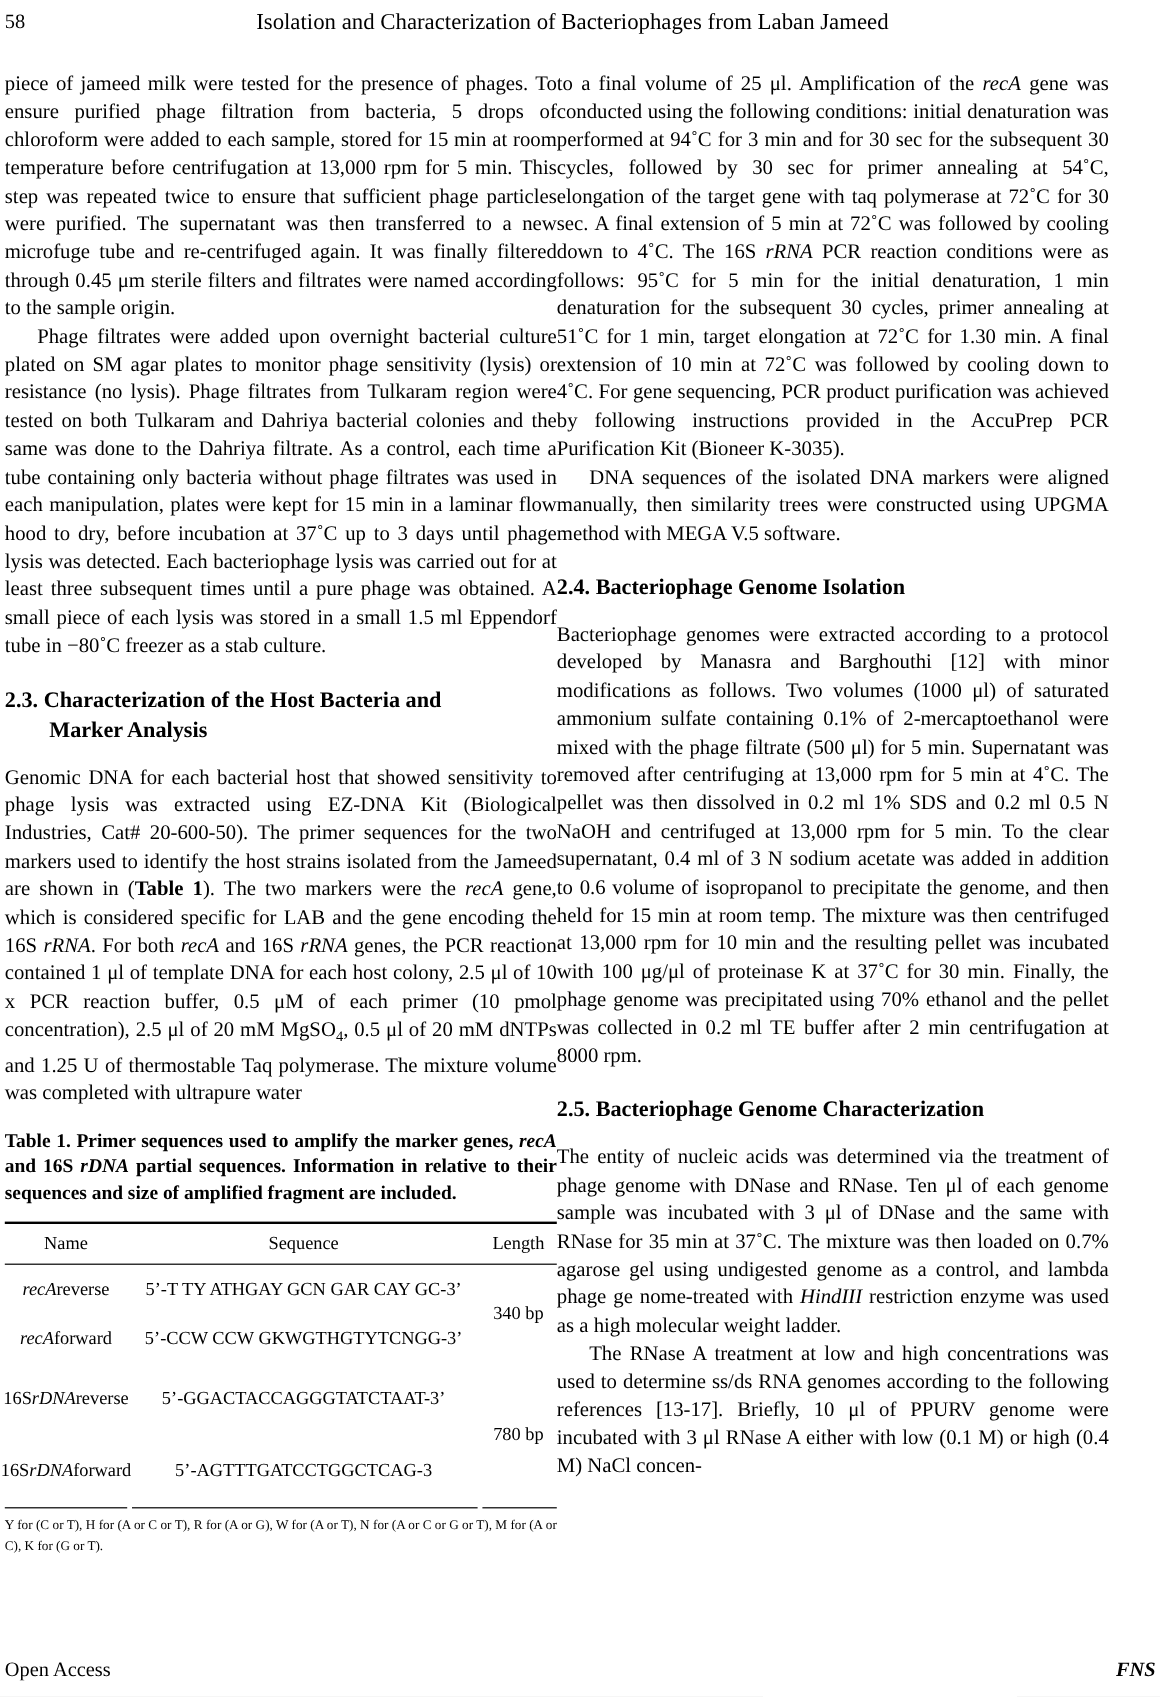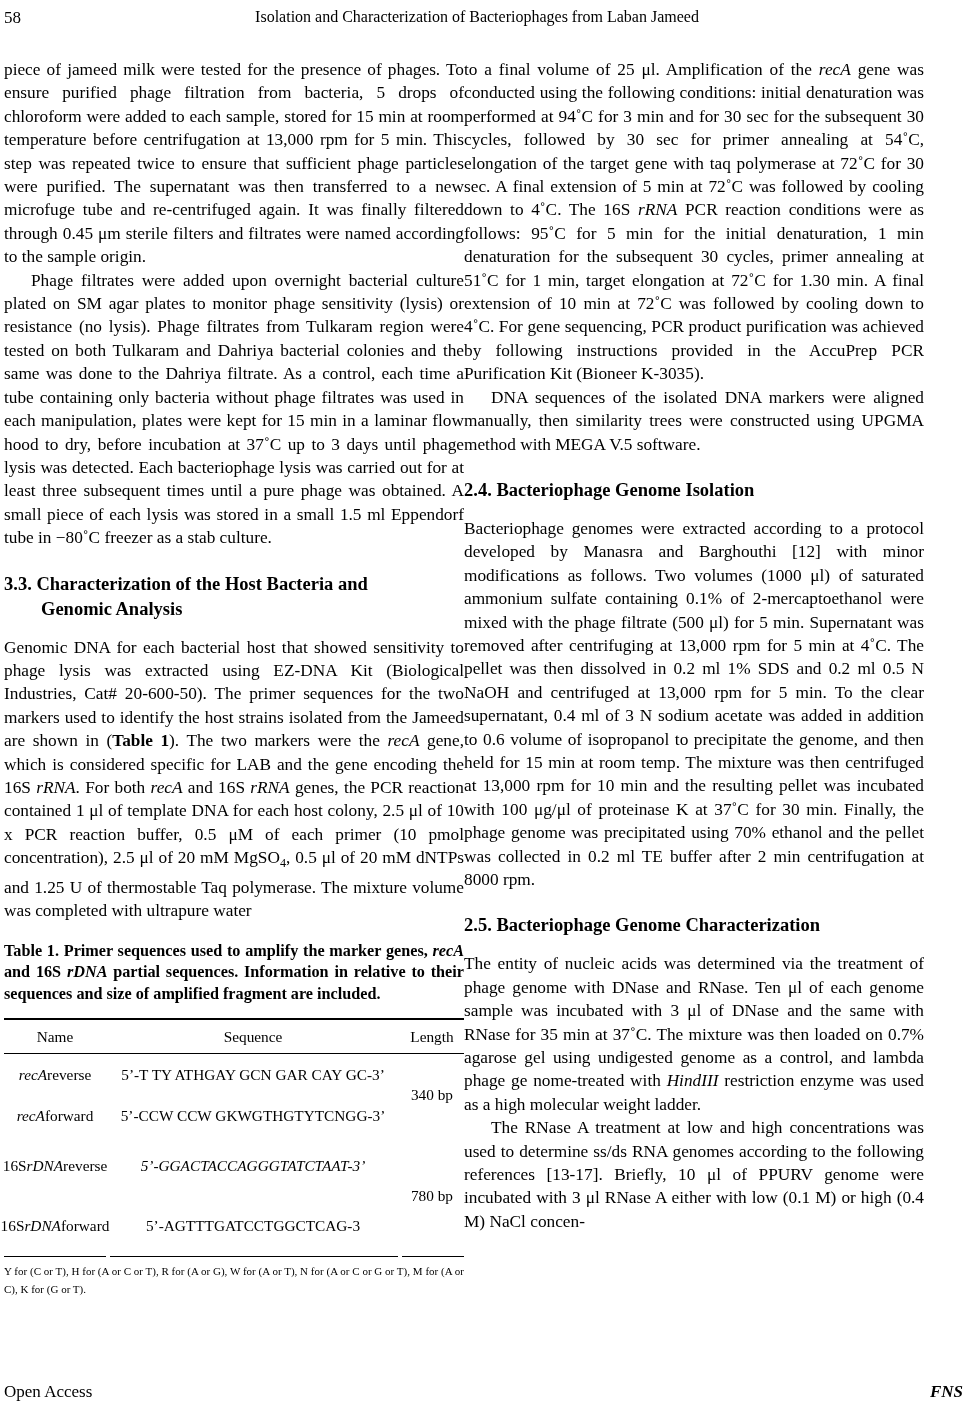--- a/index.html
+++ b/index.html
@@ -6,41 +6,41 @@
   .page{
     width:967px;height:1414px;background:#ffffff;color:#000;
     font-family:"Liberation Serif","DejaVu Serif",serif;
     position:relative;box-sizing:border-box;
     padding:8px 17px 0 4px;overflow:hidden;margin:0 auto;
   }
   
   .pg-header{position:relative;height:26px;margin-bottom:24px;}
   .pg-num{position:absolute;left:0;top:0;font-size:17px;}
   .run-title{position:absolute;left:50%;top:0;transform:translateX(-50%);
-    font-size:16px;white-space:nowrap;}
+    font-size:19px;white-space:nowrap;}
   
   .columns{display:flex;}
   .col{width:460px;}
   p.body{font-size:17.3px;line-height:23.4px;text-align:justify;margin:0;}
   p.indent{text-indent:27px;}
   h2.sec{font-size:18.5px;font-weight:bold;margin:22px 0 14px 0;line-height:25px;}
   .hline{display:block;}
   .h2cont{padding-left:37px;}
   
   .caption{margin-top:18px;font-weight:bold;font-size:16.2px;line-height:21.5px;text-align:justify;}
   
   .tbl{margin-top:13px;font-size:15.3px;}
   .tbl-head{display:grid;grid-template-columns:102px 294px 64px;
     border-top:2px solid #000;border-bottom:1px solid #000;height:33px;text-align:right;}
   .th{display:flex;align-items:center;justify-content:center;}
   .tbl-body{display:grid;grid-template-columns:102px 294px 64px;}
   .td{display:flex;align-items:center;justify-content:center;text-align:center;padding:2px;}
   .n1{grid-area:1/1;}.s1{grid-area:1/2;}.l1{grid-area:1/3/3/4;}
   .n2{grid-area:2/1;}.s2{grid-area:2/2;}
-  .n3{grid-area:3/1;}.s3{grid-area:3/2;font-style:italic;}.l2{grid-area:3/3/5/4;}
+  .n3{grid-area:3/1;}.s3{grid-area:3/2;}.l2{grid-area:3/3/5/4;}
   .n4{grid-area:4/1;}.s4{grid-area:4/2;}
   .r12{min-height:37px;}
   .r34{min-height:56px;}
   .tbl-rule{display:flex;justify-content:space-between;width:460px;}
   .seg{border-top:1.5px solid #000;}
   .seg1{width:102px;}.seg2{width:288px;}.seg3{width:62px;}
   
   .footnote{margin-top:6px;font-size:11px;line-height:17.5px;text-align:justify;}
   
   .pg-footer{position:absolute;left:4px;right:4px;bottom:12px;
@@ -58,22 +58,22 @@
     <span class="run-title">Isolation and Characterization of Bacteriophages from Laban Jameed</span>
   </div>
 
   <div class="columns">
 
     <div class="col">
       <p class="body"><span>piece of jameed milk were tested for the presence of phages. To ensure purified phage filtration from bacteria, 5 drops of chloroform were added to each sample, stored for 15 min at room temperature before centrifugation at 13,000 rpm for 5 min. This step was repeated twice to ensure that sufficient phage particles were purified. The supernatant was then transferred to a new microfuge tube and re-centrifuged again. It was finally filtered through 0.45 μm sterile filters and filtrates were named according to the sample origin.</span></p>
       <p class="body indent"><span>Phage filtrates were added upon overnight bacterial culture plated on SM agar plates to monitor phage sensitivity (lysis) or resistance (no lysis). Phage filtrates from Tulkaram region were tested on both Tulkaram and Dahriya bacterial colonies and the same was done to the Dahriya filtrate. As a control, each time a tube containing only bacteria without phage filtrates was used in each manipulation, plates were kept for 15 min in a laminar flow hood to dry, before incubation at 37˚C up to 3 days until phage lysis was detected. Each bacteriophage lysis was carried out for at least three subsequent times until a pure phage was obtained. A small piece of each lysis was stored in a small 1.5 ml Eppendorf tube in −80˚C freezer as a stab culture.</span></p>
 
       <h2 class="sec">
-        <span class="hline">3.3. Characterization of the Host Bacteria and</span>
-        <span class="hline h2cont">Genomic Analysis</span>
+        <span class="hline">2.3. Characterization of the Host Bacteria and</span>
+        <span class="hline h2cont">Marker Analysis</span>
       </h2>
 
       <p class="body"><span>Genomic DNA for each bacterial host that showed sensitivity to phage lysis was extracted using EZ-DNA Kit (Biological Industries, Cat# 20-600-50). The primer sequences for the two markers used to identify the host strains isolated from the Jameed are shown in (</span><span style="font-weight: bold;">Table 1</span><span>). The two markers were the </span><span style="font-style: italic;">recA</span><span> gene, which is considered specific for LAB and the gene encoding the 16S </span><span style="font-style: italic;">rRNA</span><span>. For both </span><span style="font-style: italic;">recA</span><span> and 16S </span><span style="font-style: italic;">rRNA</span><span> genes, the PCR reaction contained 1 μl of template DNA for each host colony, 2.5 μl of 10 x PCR reaction buffer, 0.5 μM of each primer (10 pmol concentration), 2.5 μl of 20 mM MgSO</span><sub>4</sub><span>, 0.5 μl of 20 mM dNTPs and 1.25 U of thermostable Taq polymerase. The mixture volume was completed with ultrapure water</span></p>
 
       <div class="caption"><span>Table 1. Primer sequences used to amplify the marker genes, </span><span style="font-style: italic;">recA</span><span> and 16S </span><span style="font-style: italic;">rDNA</span><span> partial sequences. Information in relative to their sequences and size of amplified fragment are included.</span></div>
 
       <div class="tbl">
         <div class="tbl-head">
           <div class="th">Name</div>
           <div class="th">Sequence</div>

